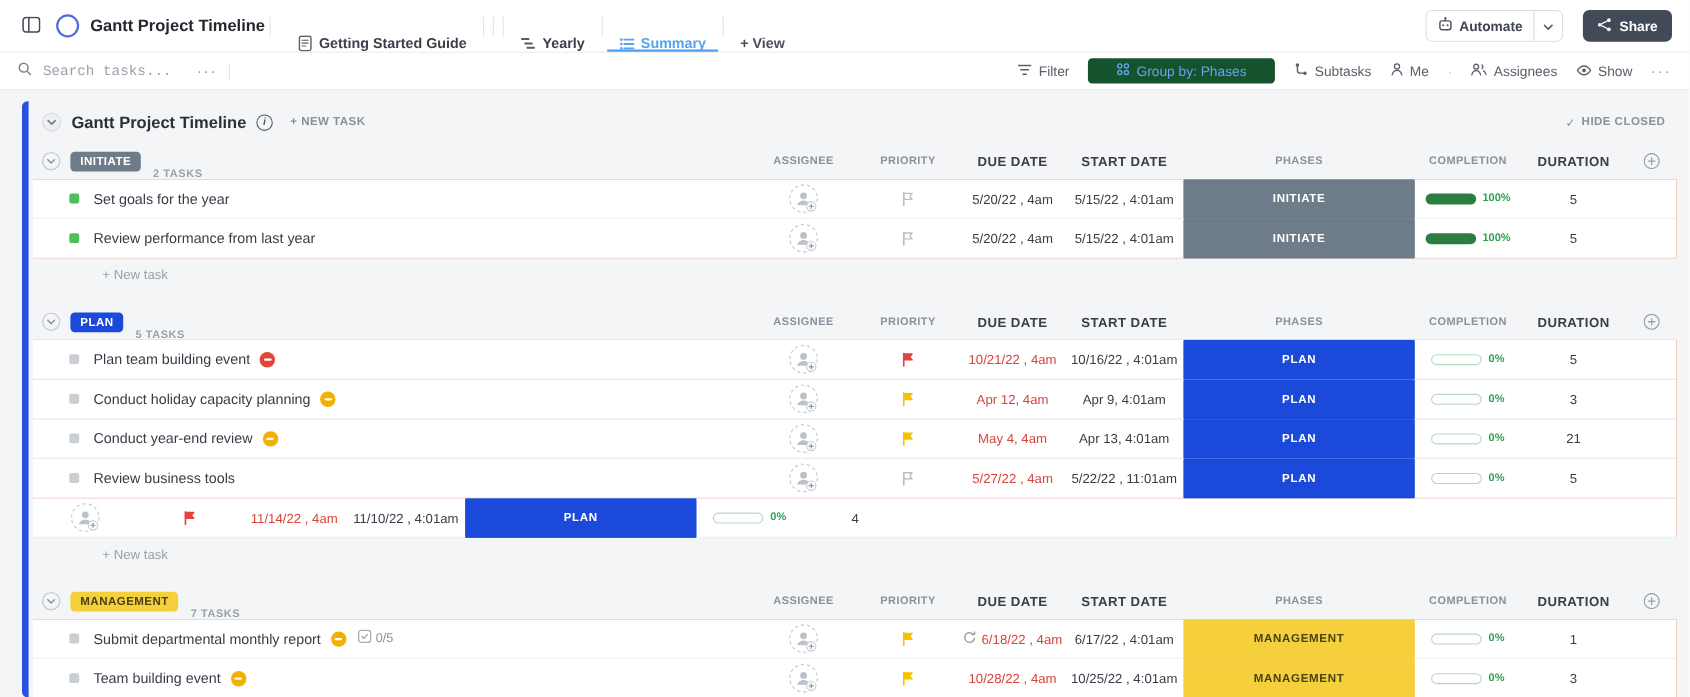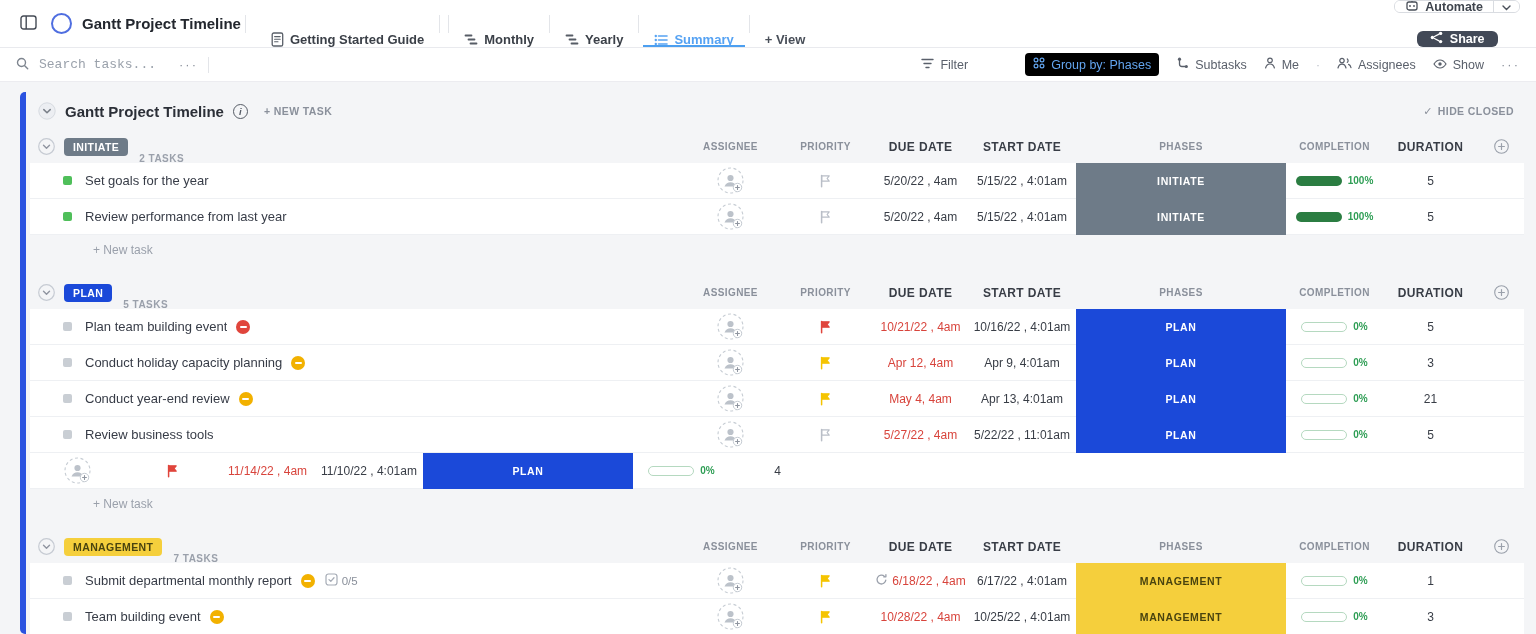--- a/index.html
+++ b/index.html
@@ -12,36 +12,36 @@
   .tb-left { display:flex; align-items:stretch; min-width:0; }
   .tb-iconbtn { border:none; background:none; display:flex; align-items:center; cursor:pointer; padding:0 4px; }
   .space-logo { width:21px; height:21px; border-radius:50%; border:2px solid #4f6ee0; align-self:center; margin:0 10px 0 10px; }
   .tb-title { font-size:15px; font-weight:700; color:#23272e; align-self:center; white-space:nowrap; }
   .tb-sep { width:1px; height:18px; background:#e3e5e9; align-self:center; margin:0 4px; }
   .tabs { display:flex; align-items:flex-end; margin-left:10px; }
   .tab { display:flex; align-items:center; gap:6px; padding:0 11px; font-size:13px; font-weight:600; color:#3b4048; text-decoration:none; cursor:pointer; white-space:nowrap; }
   .tab.active { color:#55a2f3; box-shadow:inset 0 -2px 0 #4c9ff0; }
   .tab-icon { display:flex; align-items:center; }
   .add-view { color:#494f59; font-weight:600; }
-  .tb-right { display:flex; align-items:center; gap:18px;flex-direction:column; }
+  .tb-right { display:flex; align-items:center; gap:18px; }
   .automate { display:flex; align-items:stretch; border:1px solid #d9dce1; border-radius:6px; height:29px; align-self:center; overflow:hidden; }
   .automate-main { display:flex; align-items:center; gap:6px; padding:0 10px; background:#fff; border:none; font-size:12.5px; color:#3f454e; font-weight:600; cursor:pointer; }
   .automate-caret { display:flex; align-items:center; padding:0 8px; background:#fff; border:none; border-left:1px solid #d9dce1; cursor:pointer; }
   .share { display:flex; align-items:center; gap:7px; background:#424957; color:#fff; border:none; border-radius:6px; height:29px; padding:0 13px; font-size:12.5px; font-weight:600; cursor:pointer; align-self:center; }
 
   
   .toolbar { height:34px; flex:none; display:flex; align-items:center; justify-content:space-between; border-bottom:1px solid #ececf0; padding:0 16px; background:#fff; }
   .tlb-left { display:flex; align-items:center; gap:10px; }
   .search-input { border:none; outline:none; font-size:13px; width:130px; color:#1d4ed8; font-family:Liberation Mono, monospace; }
   .search-input::placeholder { color:#9aa1ab; }
   .more-dots { color:#8a909b; font-size:13px; letter-spacing:2px; cursor:pointer; }
   .vdiv { width:1px; height:16px; background:#e3e5e9; }
   .tlb-right { display:flex; align-items:center; gap:17px; }
   .ctl { display:flex; align-items:center; gap:6px; border:none; background:none; font-size:12.5px; color:#5a606b; font-family:inherit; cursor:pointer; white-space:nowrap; }
-  .ctl.pill { background:#000000; color:#63a5ef; border-radius:4px; padding:4px 8px;margin-left:40px; }
+  .ctl.pill { background:#14532d; color:#63a5ef; border-radius:4px; padding:4px 26px; }
   .dot-sep { color:#b9bec7; font-size:12px; }
 
   
   .content { flex:1; background:#f4f5f7; display:flex; padding:10px 12px 0 20px; overflow:hidden; }
   .accent { width:6px; flex:none; background:#2a52e0; border-radius:5px 0 0 5px; }
   .list-wrap { flex:1; min-width:0; padding-left:4px; }
 
   .list-header { height:38px; display:flex; align-items:center; padding:0 10px 0 8px; }
   .lh-chevron { display:flex; cursor:pointer; }
   .lh-title { font-size:15px; font-weight:700; color:#2b2f37; margin-left:9px; }
@@ -110,28 +110,20 @@
           <span class="tab-icon">
               <svg width="13" height="15" viewBox="0 0 13 15">
                 <rect x="1.2" y="1" width="10.5" height="13" rx="1.6" fill="none" stroke="#5a6069" stroke-width="1.3"></rect>
                 <path d="M3.6 4.6h5.6M3.6 7.2h5.6M3.6 9.8h3.4" stroke="#5a6069" stroke-width="1.1" stroke-linecap="round"></path>
               </svg>
             </span>
           <span>Getting Started Guide</span>
         </a>
         <div class="tb-sep"></div>
         <div class="tb-sep"></div>
-        <a class="tab">
-          <span class="tab-icon">
-              <svg width="14" height="13" viewBox="0 0 14 13">
-                <path d="M1.5 2.5h6M4.5 6.5h6M6.5 10.5h6" stroke="#575d66" stroke-width="1.8" stroke-linecap="round"></path>
-              </svg>
-            </span>
-          <span>Monthly</span>
-        </a>
         <div class="tb-sep"></div>
         <a class="tab">
           <span class="tab-icon">
               <svg width="14" height="13" viewBox="0 0 14 13">
                 <path d="M1.5 2.5h6M4.5 6.5h6M6.5 10.5h6" stroke="#575d66" stroke-width="1.8" stroke-linecap="round"></path>
               </svg>
             </span>
           <span>Yearly</span>
         </a>
         <div class="tb-sep"></div>

